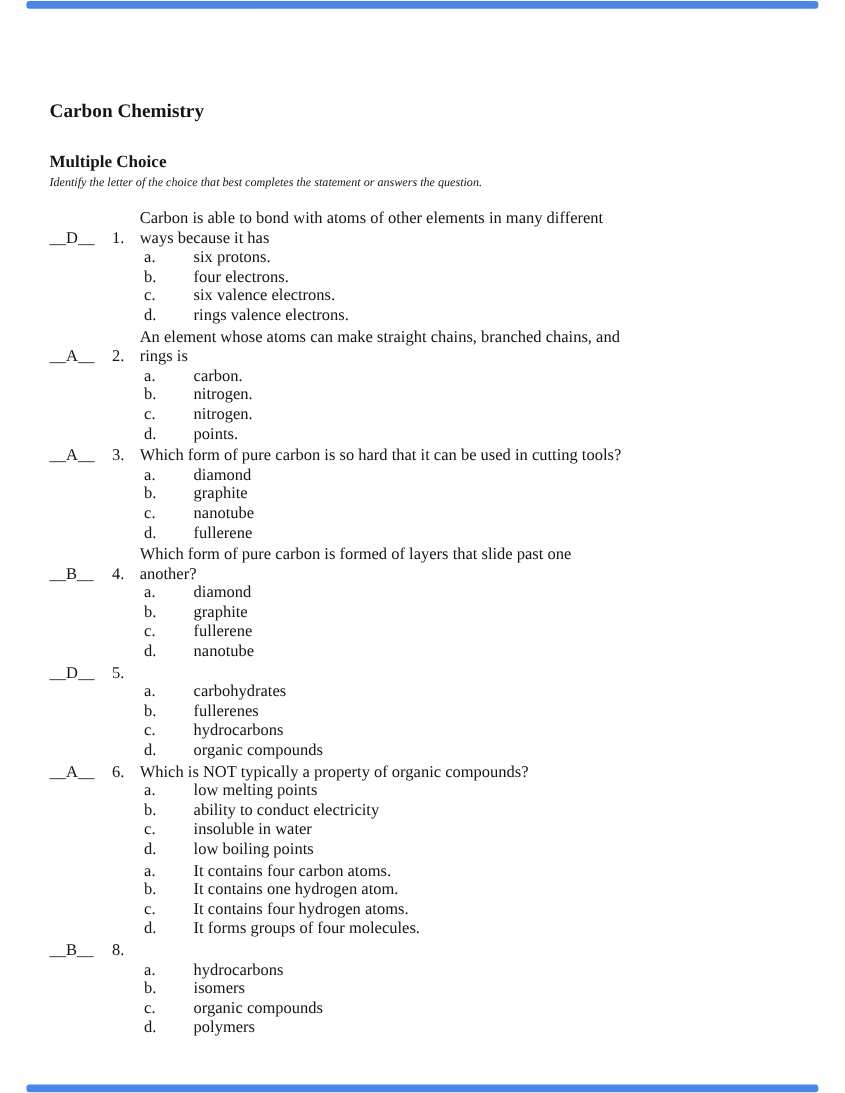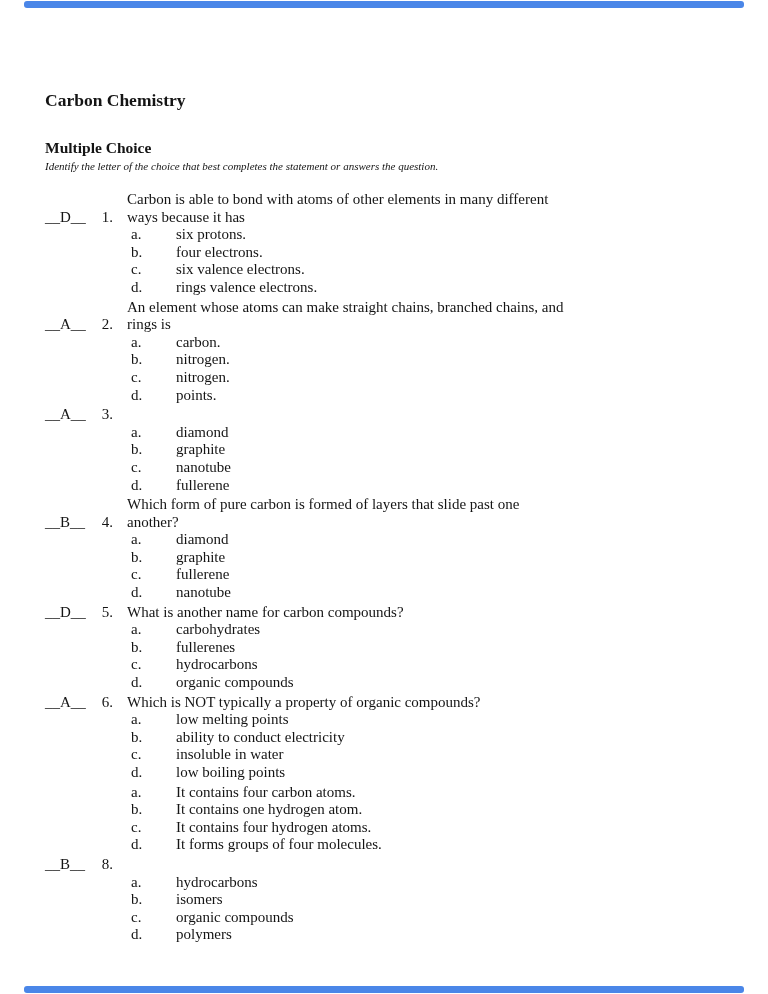--- a/index.html
+++ b/index.html
@@ -116,20 +116,21 @@
           <div class="choice">
             <span class="c-letter">d.</span>
             <span class="c-text">points.</span>
           </div>
         </div>
       </div>
       <div class="question">
         <div class="q-head">
           <span class="q-blank">__A__</span>
           <span class="q-num">3.</span>
+          <span class="q-text"><span>Which form of pure carbon is so hard that it can be used in cutting tools?</span></span>
         </div>
         <div class="choices">
           <div class="choice">
             <span class="c-letter">a.</span>
             <span class="c-text">diamond</span>
           </div>
           <div class="choice">
             <span class="c-letter">b.</span>
             <span class="c-text">graphite</span>
           </div>
@@ -165,21 +166,20 @@
           <div class="choice">
             <span class="c-letter">d.</span>
             <span class="c-text">nanotube</span>
           </div>
         </div>
       </div>
       <div class="question">
         <div class="q-head">
           <span class="q-blank">__D__</span>
           <span class="q-num">5.</span>
-          <span class="q-text"><span>What is another name for carbon compounds?</span></span>
         </div>
         <div class="choices">
           <div class="choice">
             <span class="c-letter">a.</span>
             <span class="c-text">carbohydrates</span>
           </div>
           <div class="choice">
             <span class="c-letter">b.</span>
             <span class="c-text">fullerenes</span>
           </div>

